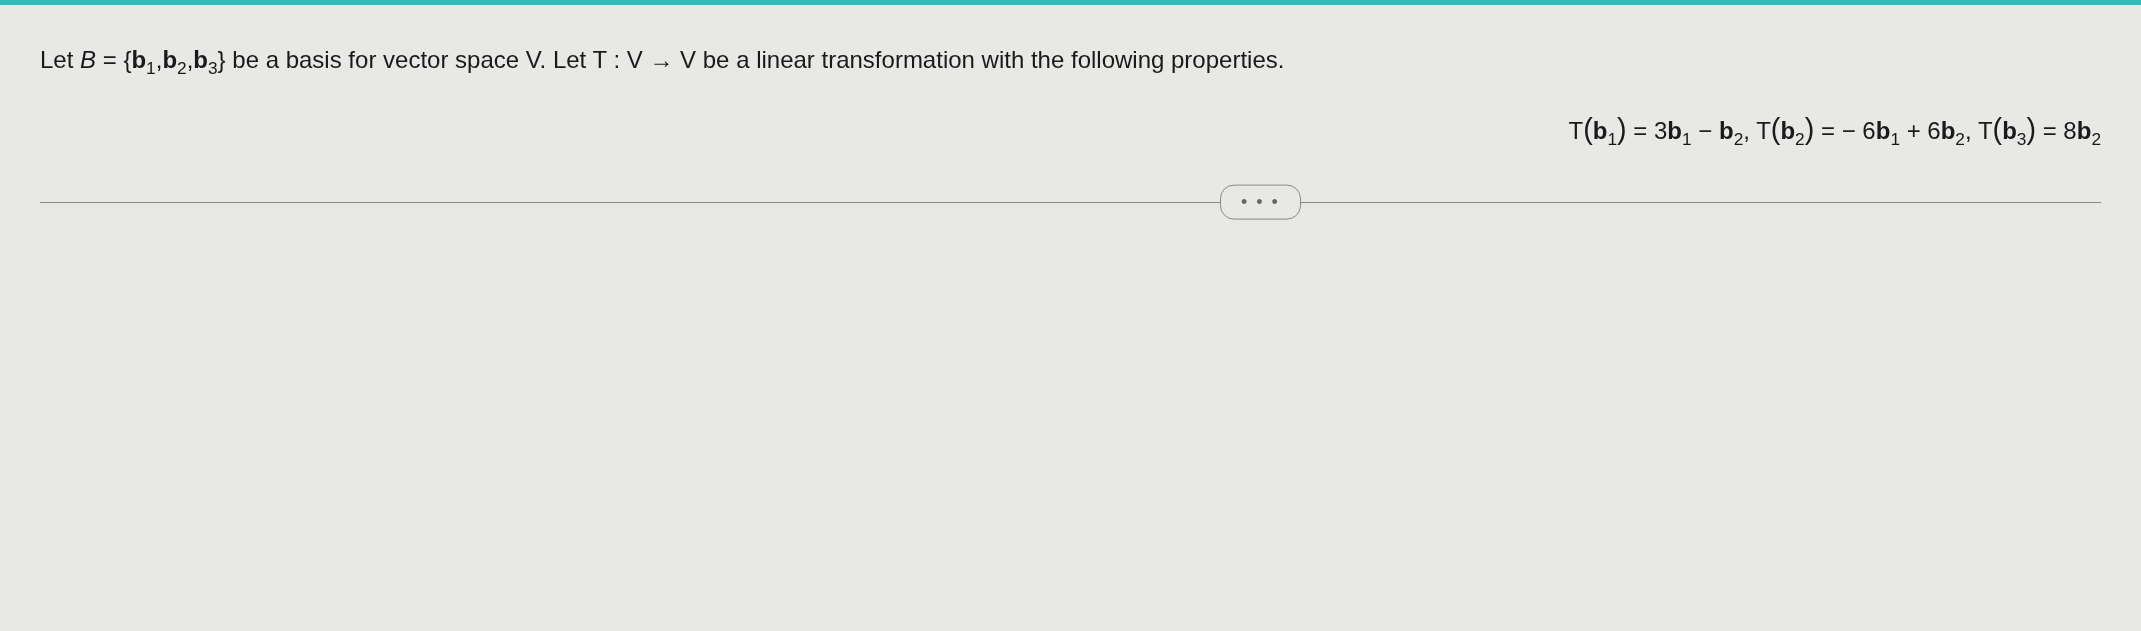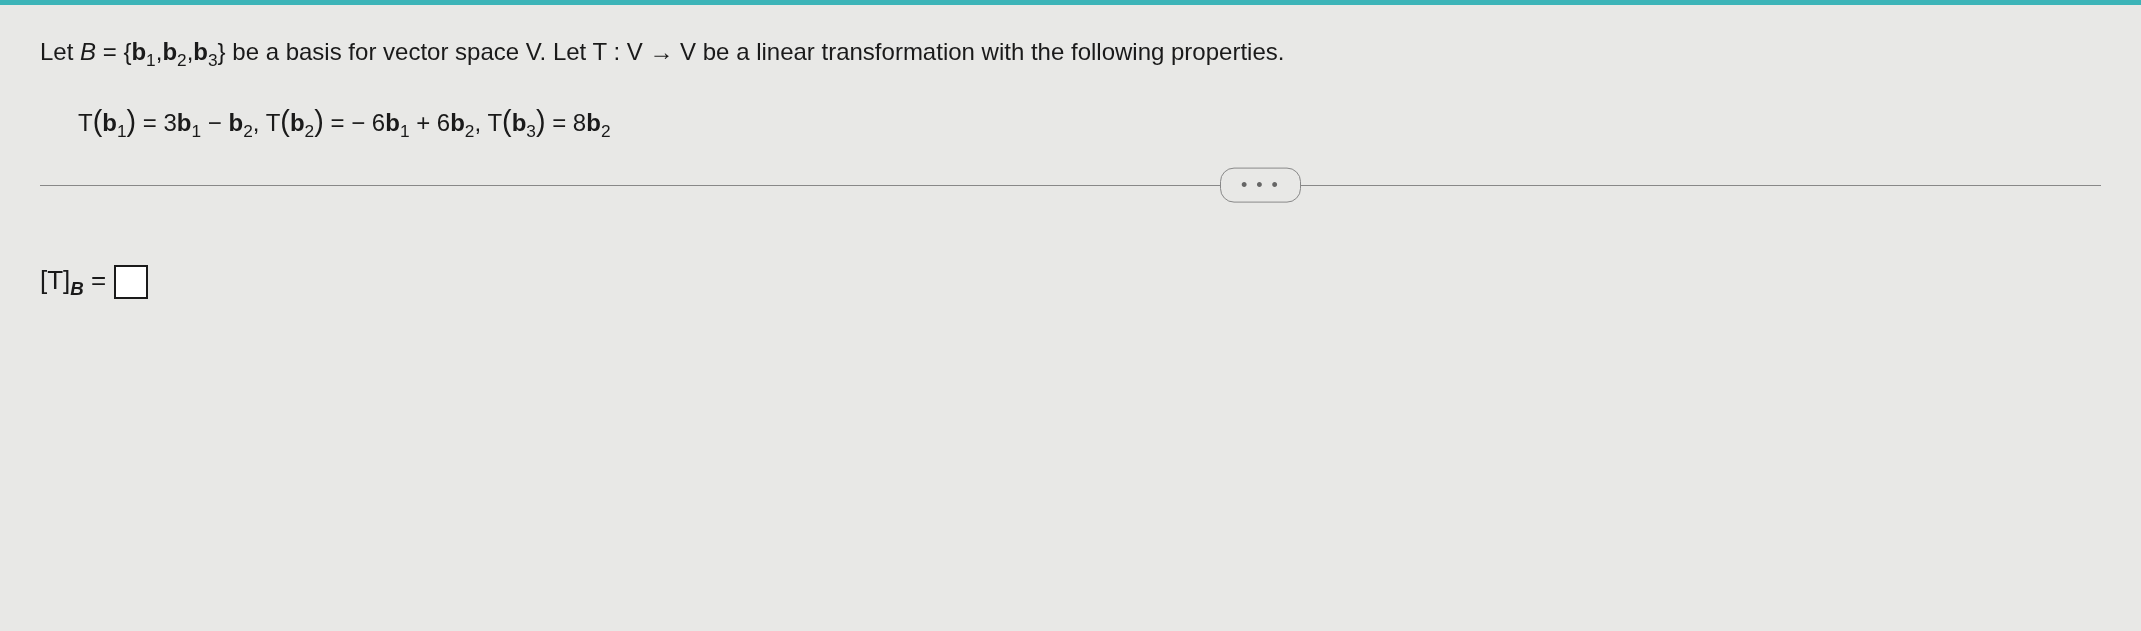--- a/index.html
+++ b/index.html
@@ -9,31 +9,32 @@
     }
     body {
       font-family: Arial, Helvetica, sans-serif;
       background: #e8e8e6;
       width: 2141px;
       height: 631px;
       position: relative;
       border-top: 5px solid #3cb4b8;
     }
     .content {
-      padding: 28px 40px;
+      padding: 36px 40px;
       color: #1a1a1a;
       font-size: 24px;
       line-height: 1.6;
     }
     .problem-line1 {
       margin-bottom: 24px;
     }
     .problem-line2 {
-      margin-bottom: 24px;
+      margin-bottom: 33px;
       padding-left: 38px;
+      text-align: right;
     }
     .problem-line3 {
       margin-bottom: 32px;
     }
     .divider-row {
       position: relative;
       height: 30px;
       margin-bottom: 60px;
     }
     .divider-line {
@@ -97,17 +98,13 @@
   <div class="problem-line2">
     <span>T</span><span style="font-size:1.2em">(</span><span class="bold">b</span><sub>1</sub><span style="font-size:1.2em">)</span><span> = 3</span><span class="bold">b</span><sub>1</sub><span> − </span><span class="bold">b</span><sub>2</sub><span>,   </span><span>T</span><span style="font-size:1.2em">(</span><span class="bold">b</span><sub>2</sub><span style="font-size:1.2em">)</span><span> = − 6</span><span class="bold">b</span><sub>1</sub><span> + 6</span><span class="bold">b</span><sub>2</sub><span>,   </span><span>T</span><span style="font-size:1.2em">(</span><span class="bold">b</span><sub>3</sub><span style="font-size:1.2em">)</span><span> = 8</span><span class="bold">b</span><sub>2</sub>
   </div>
 
 
   <div class="divider-row">
     <div class="divider-line"></div>
     <div class="divider-pill">• • •</div>
   </div>
 
-  <div class="answer-row">
-    <span><span>[T]</span><sub class="sb">B</sub><span> = </span></span>
-    <span class="answer-box"></span>
-  </div>
 </div>
 
 </body></html>

